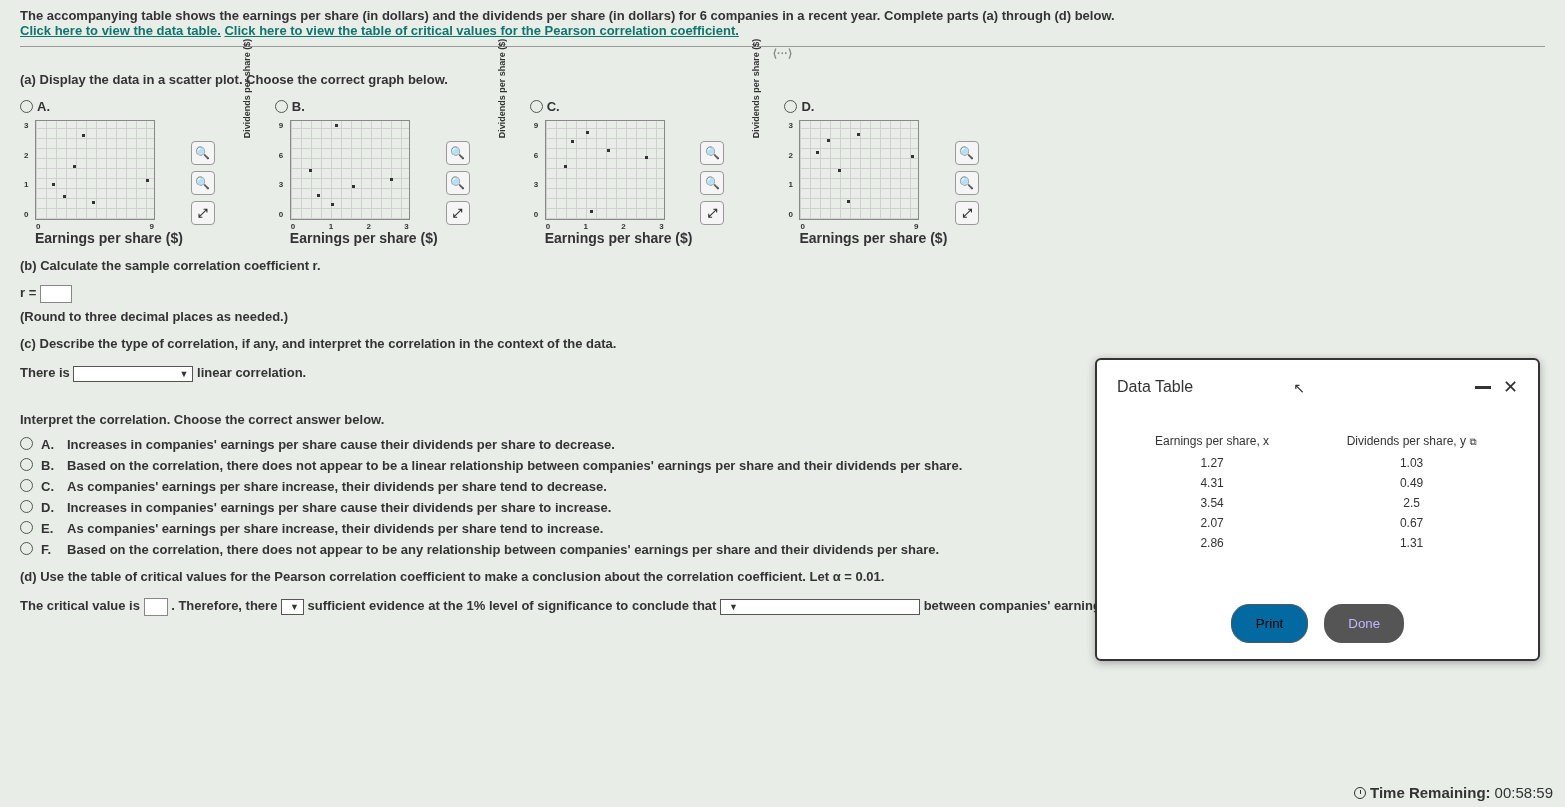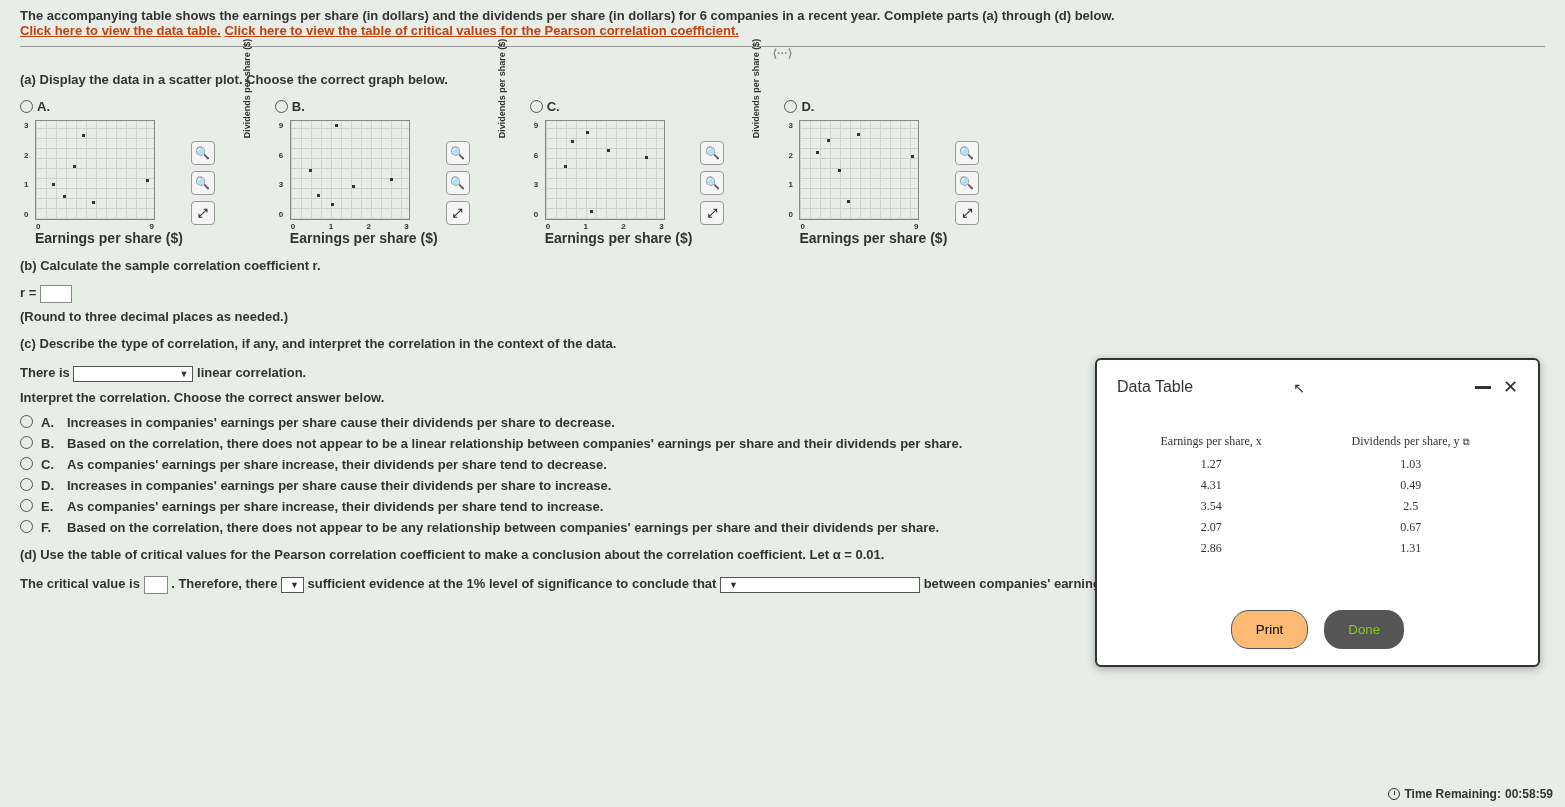--- a/index.html
+++ b/index.html
@@ -1,19 +1,19 @@
 <!DOCTYPE html>
 <html><head>
 <meta charset="utf-8">
 <style>
 * { box-sizing: border-box; margin: 0; padding: 0; }
 body { font-family: Arial, sans-serif; font-size: 13px; color: #333; background: #e8ede8; width: 1565px; height: 807px; overflow: hidden; position: relative; }
 .main-area { padding: 8px 20px; font-weight: bold; }
 .question-header { margin-bottom: 8px; }
-.link { color: #c2410c; text-decoration: underline; cursor: pointer; }
+.link { color: #0f766e; text-decoration: underline; cursor: pointer; }
 .divider { border: none; border-top: 1px solid #999; margin: 8px 0; }
 .bracket { text-align: center; margin: -8px 0 8px 0; color: #888; font-size: 11px; }
 .part { margin: 12px 0; }
 .choices { display: flex; gap: 60px; margin: 12px 0; }
 .choice-block { display: flex; flex-direction: column; }
 .choice-header { display: flex; align-items: center; gap: 4px; margin-bottom: 6px; }
 .radio { width: 13px; height: 13px; border: 1.5px solid #555; border-radius: 50%; display: inline-block; cursor: pointer; flex-shrink: 0; }
 .chart-box { position: relative; display: flex; align-items: center; gap: 8px; }
 .chart-tools { display: flex; flex-direction: column; gap: 6px; }
 .tool-btn { width: 24px; height: 24px; border: 1px solid #999; border-radius: 4px; background: #f5f5f5; display: flex; align-items: center; justify-content: center; cursor: pointer; font-size: 12px; }
@@ -30,28 +30,28 @@
 .dropdown.blank { min-width: 20px; }
 .interp-choices { margin: 10px 0; }
 .interp-choice { display: flex; align-items: flex-start; gap: 8px; margin: 6px 0; }
 .interp-choice .label-letter { min-width: 18px; }
 .data-popup { position: absolute; right: 25px; top: 358px; width: 445px; background: #fff; border: 2px solid #333; border-radius: 6px; padding: 16px 20px; box-shadow: 0 2px 8px rgba(0,0,0,0.3); }
 .popup-header { display: flex; justify-content: space-between; align-items: center; margin-bottom: 30px; }
 .popup-title { font-size: 16px; }
 .popup-ctrls { display: flex; gap: 12px; align-items: center; }
 .min-btn { width: 16px; height: 3px; background: #333; cursor: pointer; }
 .close-btn { font-size: 18px; cursor: pointer; }
-.data-table { width: 100%; font-size: 12px; font-family: Liberation Serif, serif; }
+.data-table { width: 100%; font-size: 12px; }
 .data-table th { padding: 4px 8px; font-weight: normal; text-align: center; }
 .data-table td { padding: 2px 8px; text-align: center; }
 .copy-icon { font-size: 10px; cursor: pointer; }
 .popup-buttons { display: flex; justify-content: center; gap: 16px; margin-top: 50px; }
-.btn-print { border: 1.5px solid #555; background: #fdba74; padding: 6px 24px; border-radius: 18px; cursor: pointer; }
-.btn-done { background: #555; color: #84cc16; padding: 12px 24px; border-radius: 18px; cursor: pointer; border: none; }
-.footer { position: absolute; bottom: 6px; right: 12px; font-size: 12px; display: flex; align-items: center; gap: 4px; font-weight: bold; }
+.btn-print { border: 1.5px solid #555; background: #0369a1; padding: 6px 24px; border-radius: 18px; cursor: pointer; }
+.btn-done { background: #555; color: #c4b5fd; padding: 12px 24px; border-radius: 18px; cursor: pointer; border: none; }
+.footer { position: absolute; bottom: 6px; right: 12px; font-size: 15px; display: flex; align-items: center; gap: 4px; }
 .clock-icon { width: 12px; height: 12px; border: 1.5px solid #333; border-radius: 50%; position: relative; display: inline-block; }
 .clock-icon::after { content: ''; position: absolute; top: 2px; left: 5px; width: 1px; height: 4px; background: #333; }
 .cursor-icon { position: absolute; top: 380px; right: 260px; font-size: 14px; }
 .pt { position: absolute; width: 3px; height: 3px; background: #333; }
 </style>
 </head>
 <body>
 
 <div class="main-area">
   <div class="question-header">
@@ -223,21 +223,21 @@
   <div class="part">
     <div>(c) Describe the type of correlation, if any, and interpret the correlation in the context of the data.</div>
     <div style="margin-top:14px;">
       <span>There is </span>
       <span class="dropdown wide">
           <span style="flex:1"></span>
           <span class="dropdown-arrow">▼</span>
         </span>
       <span> linear correlation.</span>
     </div>
-    <div style="margin-top:8px;">Interpret the correlation. Choose the correct answer below.</div>
+    <div style="margin-top:30px;">Interpret the correlation. Choose the correct answer below.</div>
     <div class="interp-choices" id="interp-choices">
         <div class="interp-choice">
           <span class="radio"></span>
           <span class="label-letter">A.</span>
           <span>Increases in companies' earnings per share cause their dividends per share to decrease.</span>
         </div>
         <div class="interp-choice">
           <span class="radio"></span>
           <span class="label-letter">B.</span>
           <span>Based on the correlation, there does not appear to be a linear relationship between companies' earnings per share and their dividends per share.</span>

